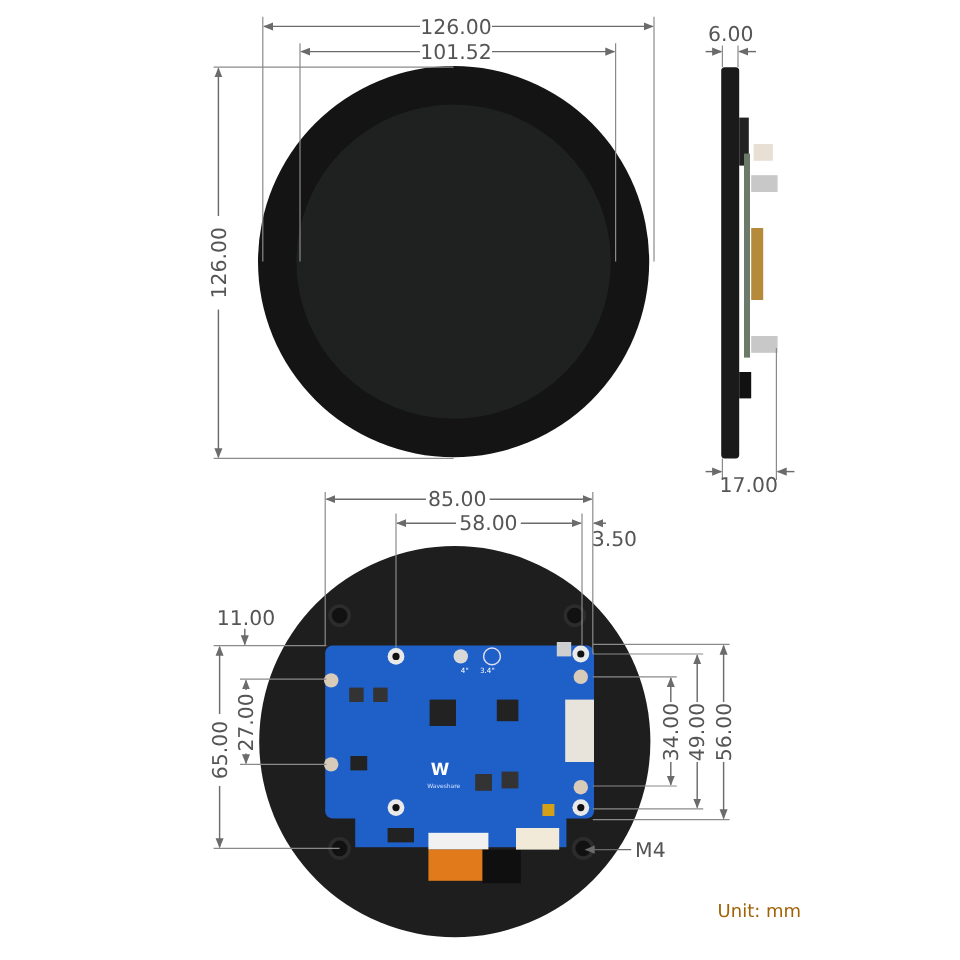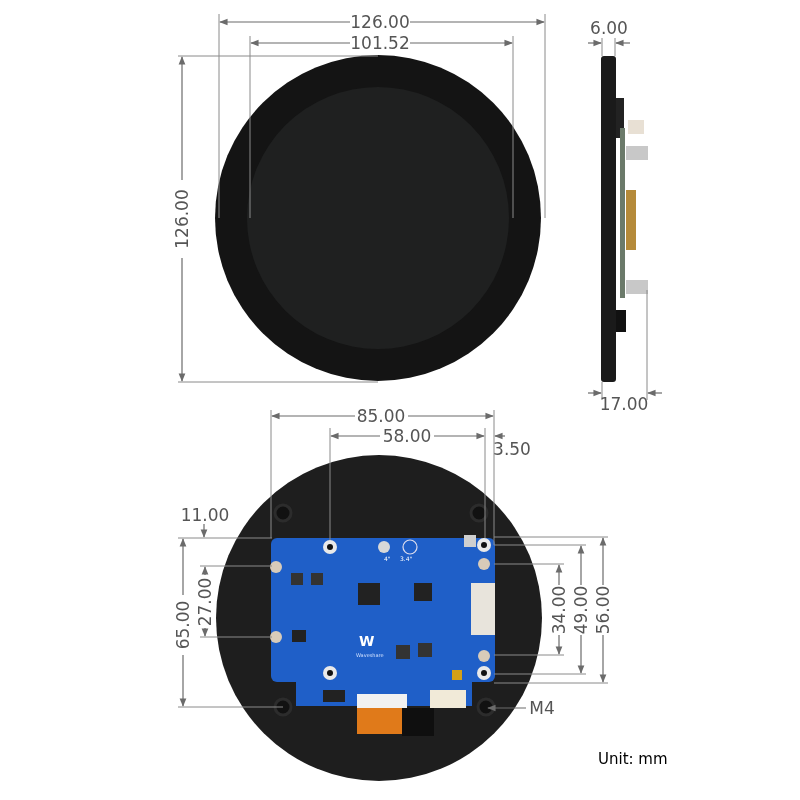--- a/index.html
+++ b/index.html
@@ -1,19 +1,19 @@
 <!DOCTYPE html>
 <html><head>
 <meta charset="utf-8">
 <style>
   html, body { margin:0; padding:0; background:#ffffff; }
   body { width:800px; height:800px; position:relative; overflow:hidden; font-family:"DejaVu Sans", sans-serif; }
   svg { position:absolute; left:0; top:0; }
   .dim { font-family:"DejaVu Sans", sans-serif; font-size:17px; fill:#555555; }
-  .unit { position:absolute; left:598px; top:750px; font-family:"DejaVu Sans", sans-serif; font-size:15px; color:#000000; }
+  .unit { position:absolute; left:598px; top:750px; font-family:"DejaVu Sans", sans-serif; font-size:15px; color:#a16207; }
 </style>
 </head>
 <body>
 
 <svg width="800" height="800" viewBox="0 0 800 800">
   <defs>
     <marker id="arr" viewBox="0 0 10 10" refX="9" refY="5" markerWidth="7" markerHeight="7" orient="auto-start-reverse">
       <path d="M0,1 L10,5 L0,9 z" fill="#6b6b6b"></path>
     </marker>
   </defs>

